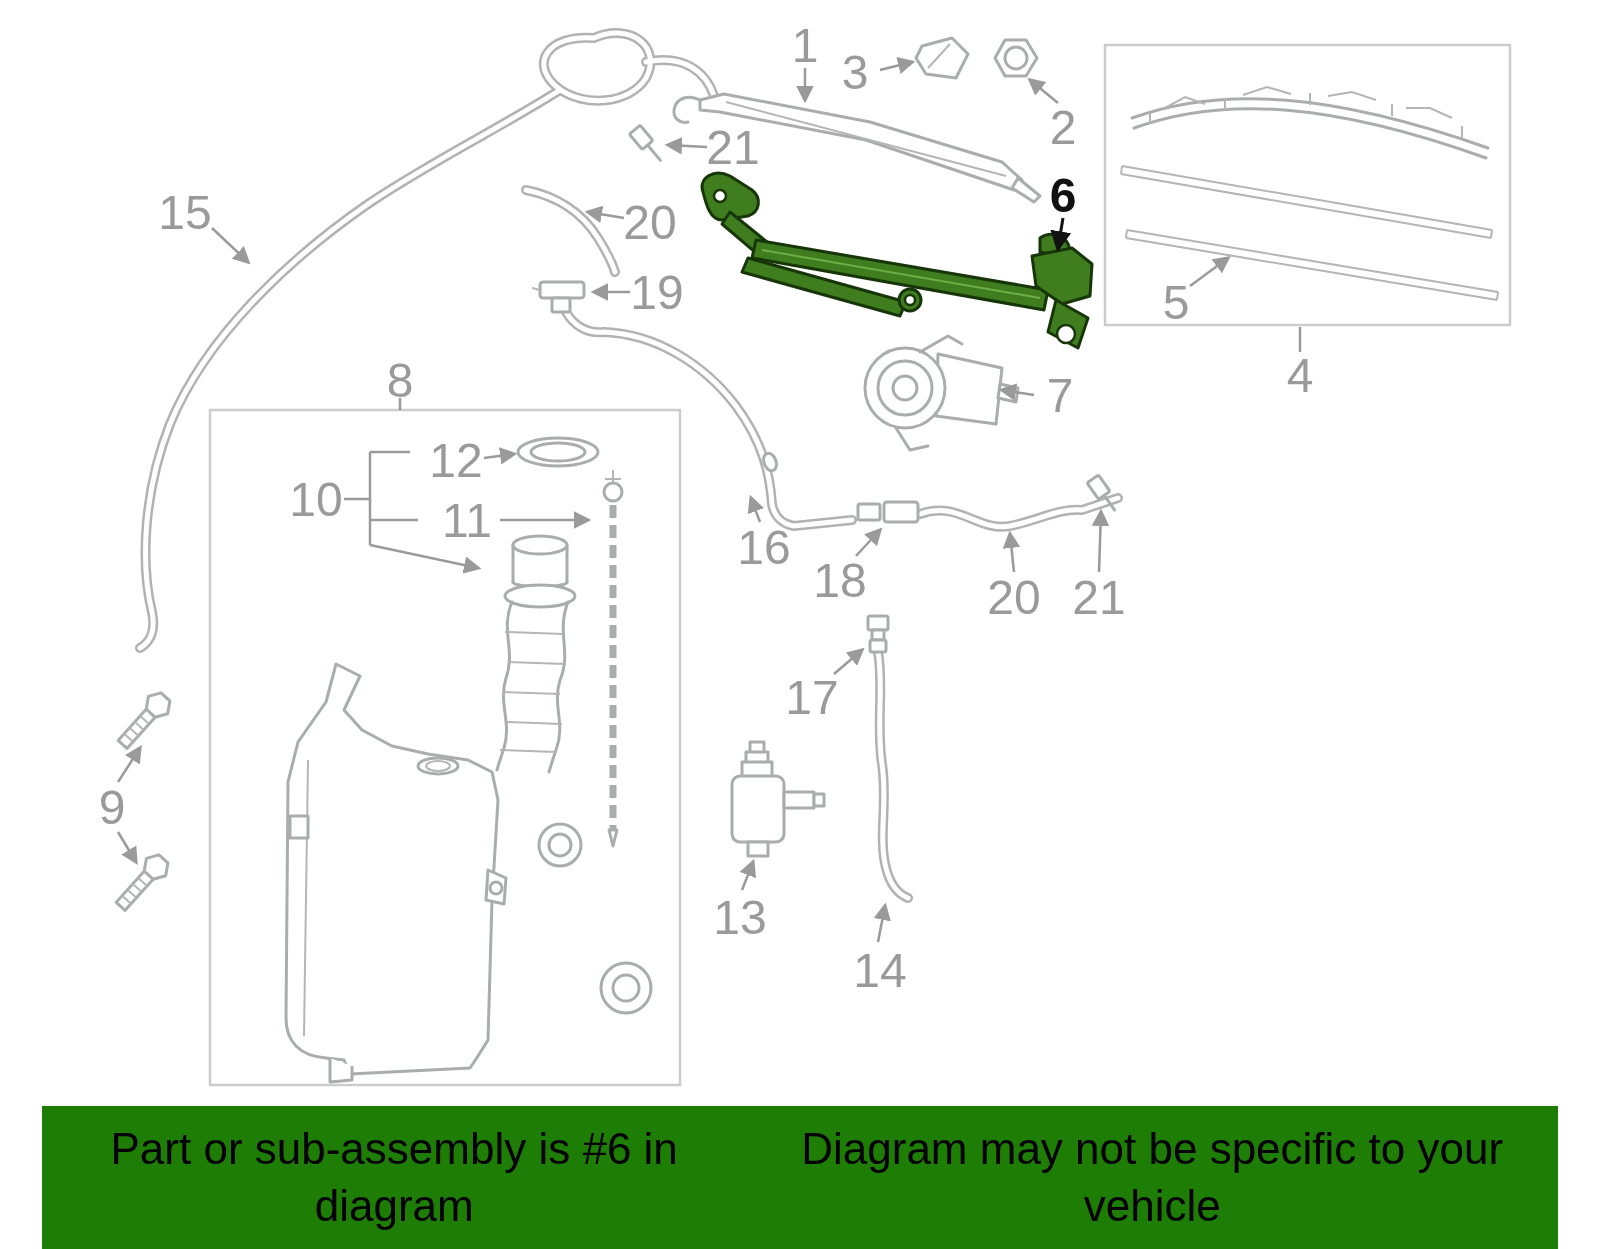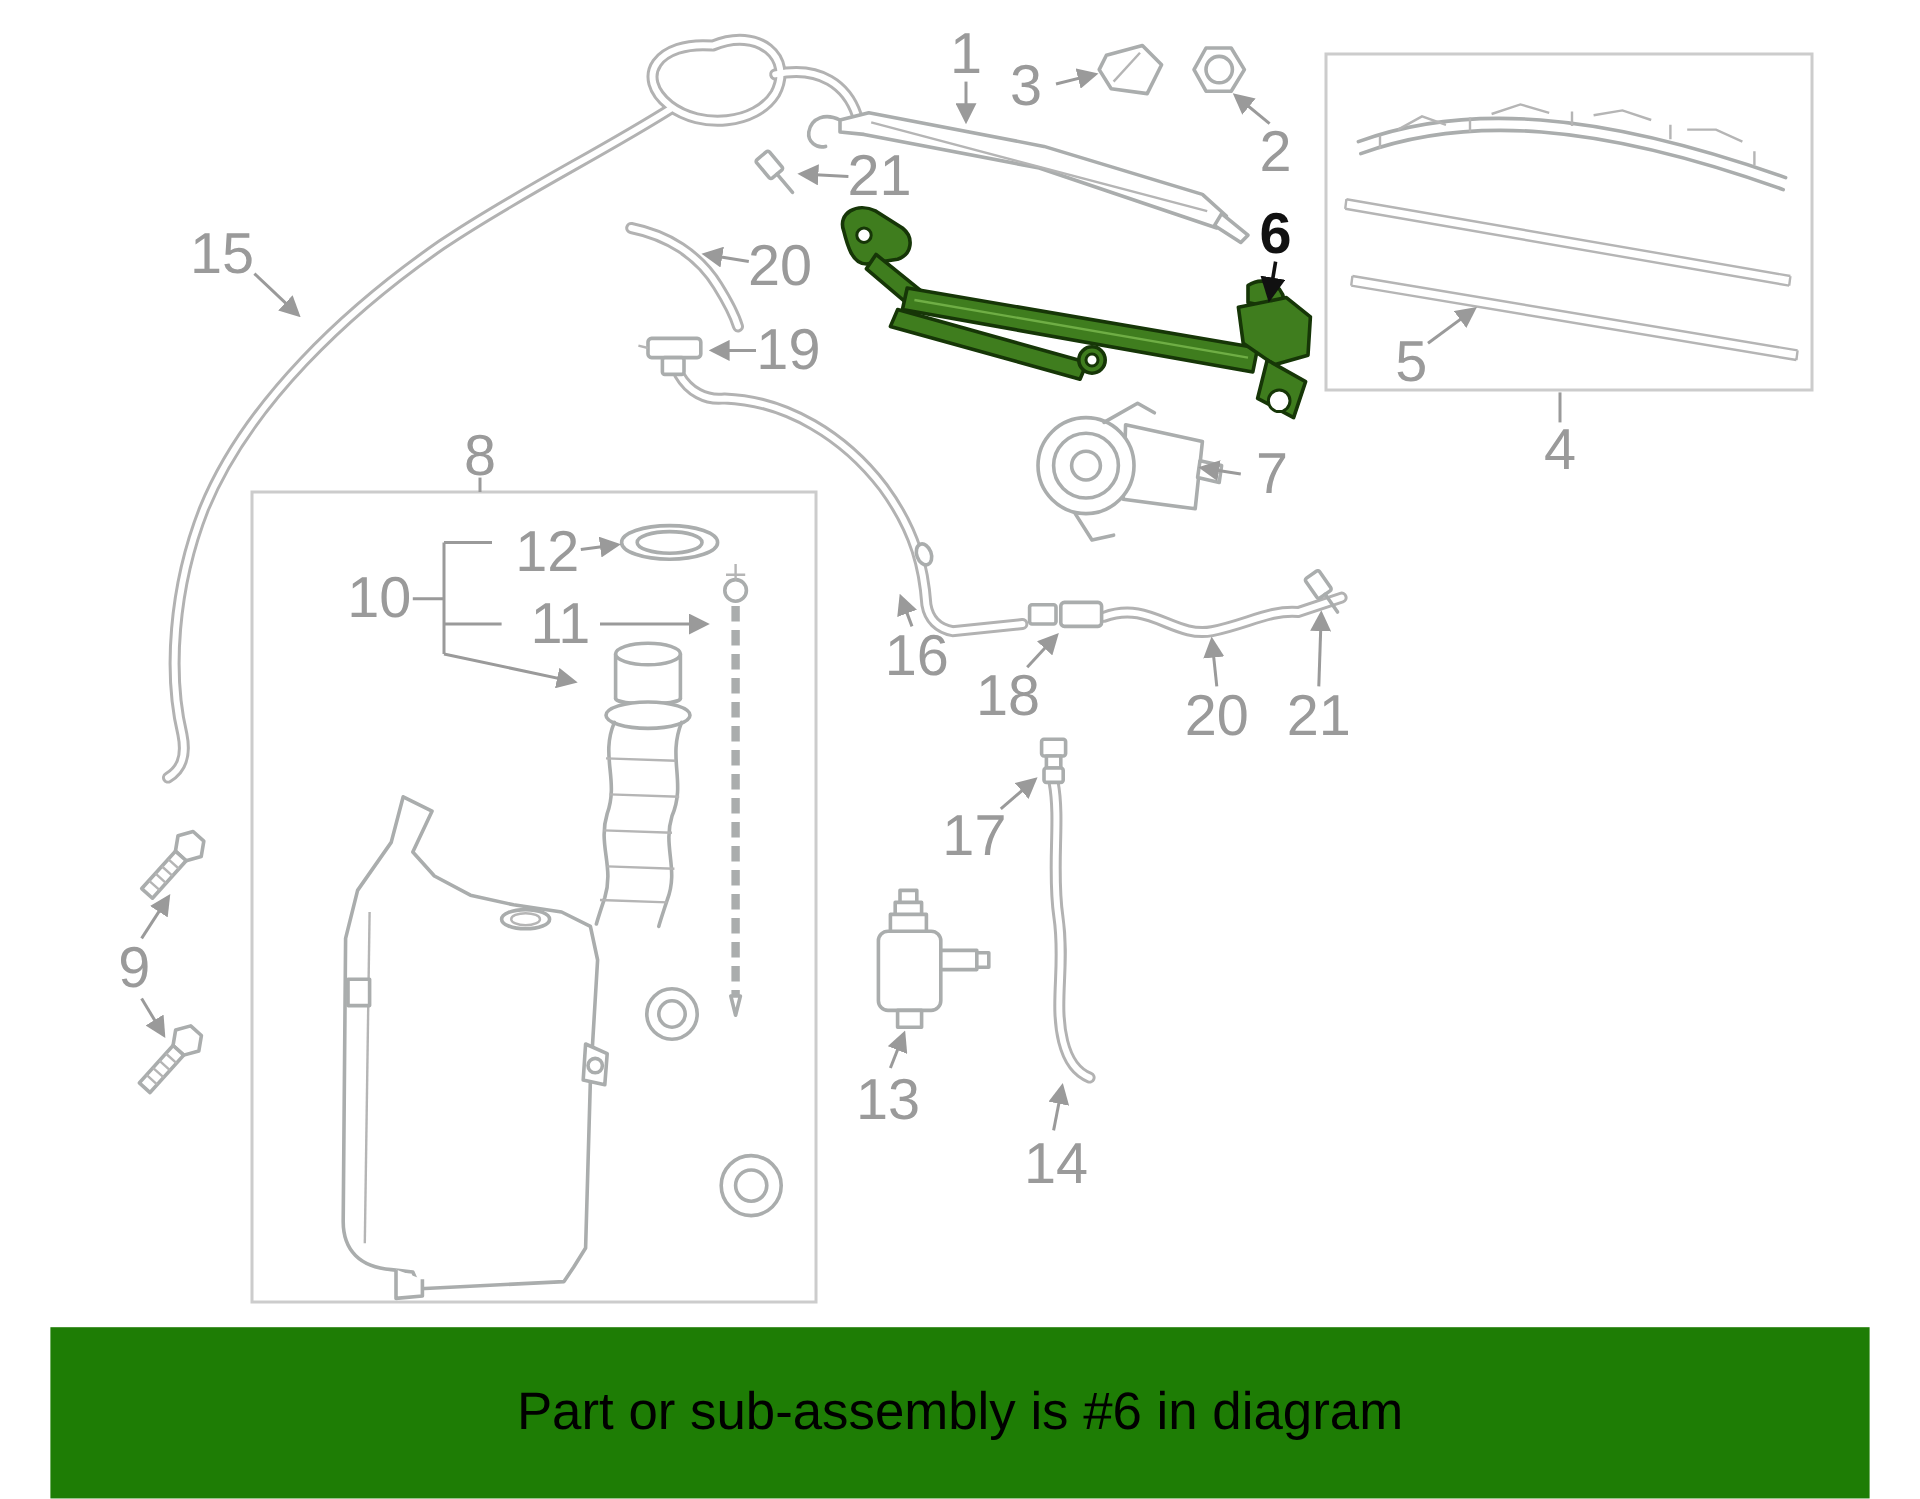--- a/index.html
+++ b/index.html
@@ -282,15 +282,16 @@
         <text x="1099" y="597" class="part-label">21</text>
         <text x="812" y="697" class="part-label">17</text>
         <text x="112" y="807" class="part-label">9</text>
         <text x="740" y="917" class="part-label">13</text>
         <text x="880" y="970" class="part-label">14</text>
       </g>
 </svg>
 
 <div id="banner" style="background: rgb(30, 125, 5); color: rgb(0, 0, 0);">
   <div>Part or sub-assembly is #6 in diagram</div>
+  <div>Diagram may not be specific to your vehicle</div>
 </div>
 
 </div>
 
 </body></html>

